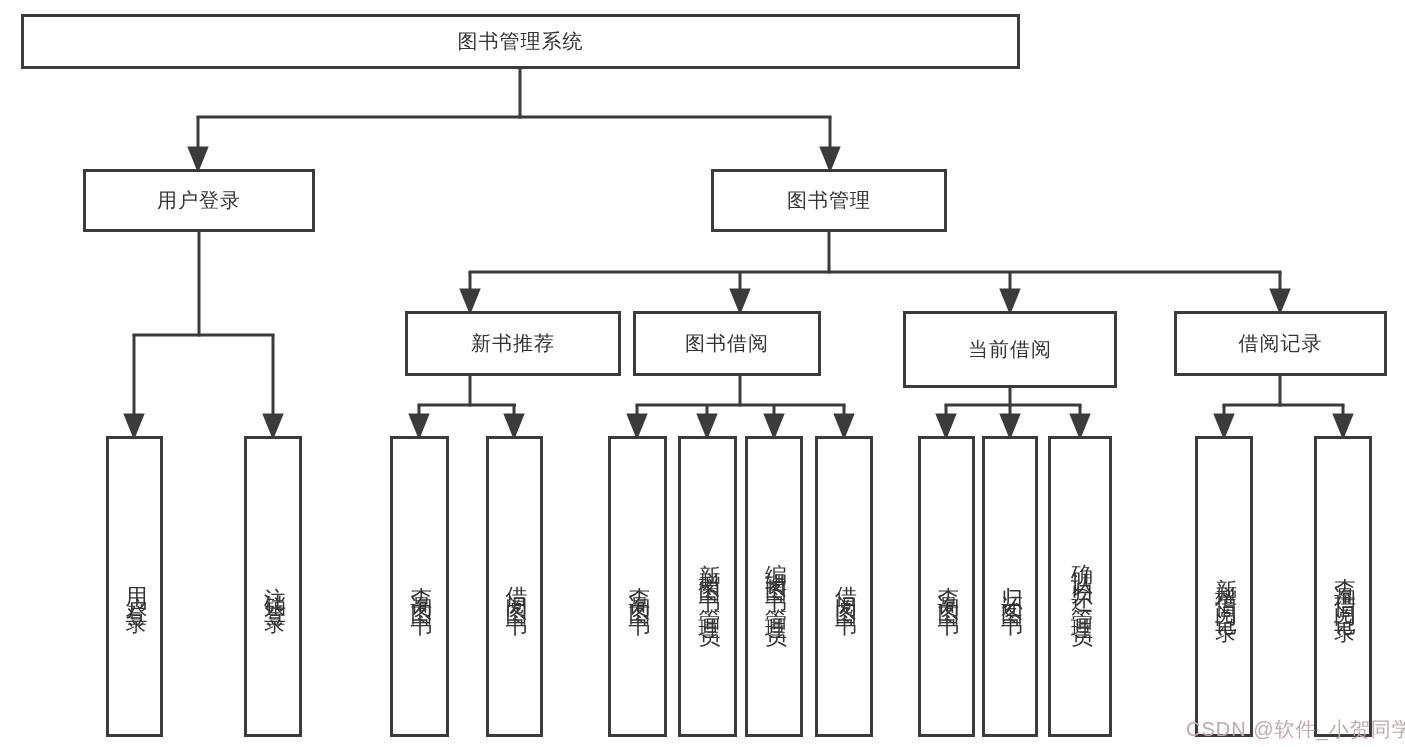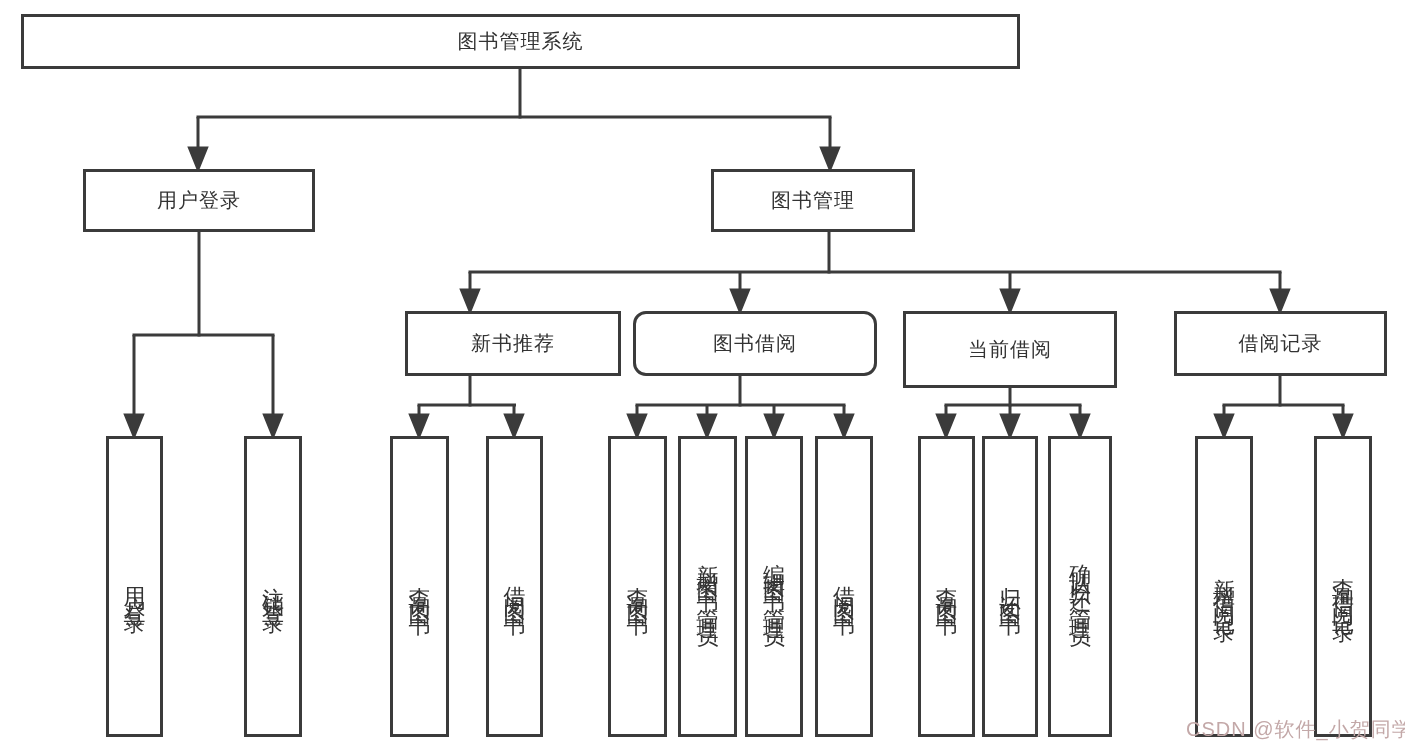--- a/index.html
+++ b/index.html
@@ -14,20 +14,21 @@
   .box{
     position:absolute;
     box-sizing:border-box;
     border:3px solid #3b3b3b;
     background:#ffffff;
     display:flex;align-items:center;justify-content:center;
     color:#333333;
     font-size:20px;
     letter-spacing:1px;
     text-align:right;
+    font-family:Liberation Mono, monospace;
   }
   .vbox span{
     writing-mode:vertical-rl;
     text-orientation:mixed;
     font-size:22px;
     letter-spacing:9px;
     line-height:1;
     color:#333333;
   }
   #watermark{
@@ -104,24 +105,24 @@
       <line x1="1224" y1="405" x2="1224" y2="417"></line>
       <polygon points="1215.5,415 1232.5,415 1224,436"></polygon>
       <line x1="1343" y1="405" x2="1343" y2="417"></line>
       <polygon points="1334.5,415 1351.5,415 1343,436"></polygon>
     </g>
   </svg>
 
   <div class="box" style="left:21px;top:14px;width:999px;height:55px;">图书管理系统</div>
 
   <div class="box" style="left:83px;top:169px;width:232px;height:63px;">用户登录</div>
-  <div class="box" style="left:711px;top:169px;width:204px;height:63px;">图书管理</div>
+  <div class="box" style="left:711px;top:169px;width:236px;height:63px;">图书管理</div>
 
   <div class="box" style="left:362px;top:311px;width:216px;height:65px;margin-left:43px;">新书推荐</div>
-  <div class="box" style="left:633px;top:311px;width:244px;height:65px;border-radius:13px;">图书借阅</div>
+  <div class="box" style="left:633px;top:311px;width:188px;height:65px;">图书借阅</div>
   <div class="box" style="left:903px;top:311px;width:214px;height:77px;">当前借阅</div>
   <div class="box" style="left:1174px;top:311px;width:213px;height:65px;">借阅记录</div>
 
   <div class="box vbox" style="left:106px;top:436px;width:57px;height:301px;">
     <span>用户登录</span>
   </div>
   <div class="box vbox" style="left:244px;top:436px;width:58px;height:301px;">
     <span>注销登录</span>
   </div>
 

